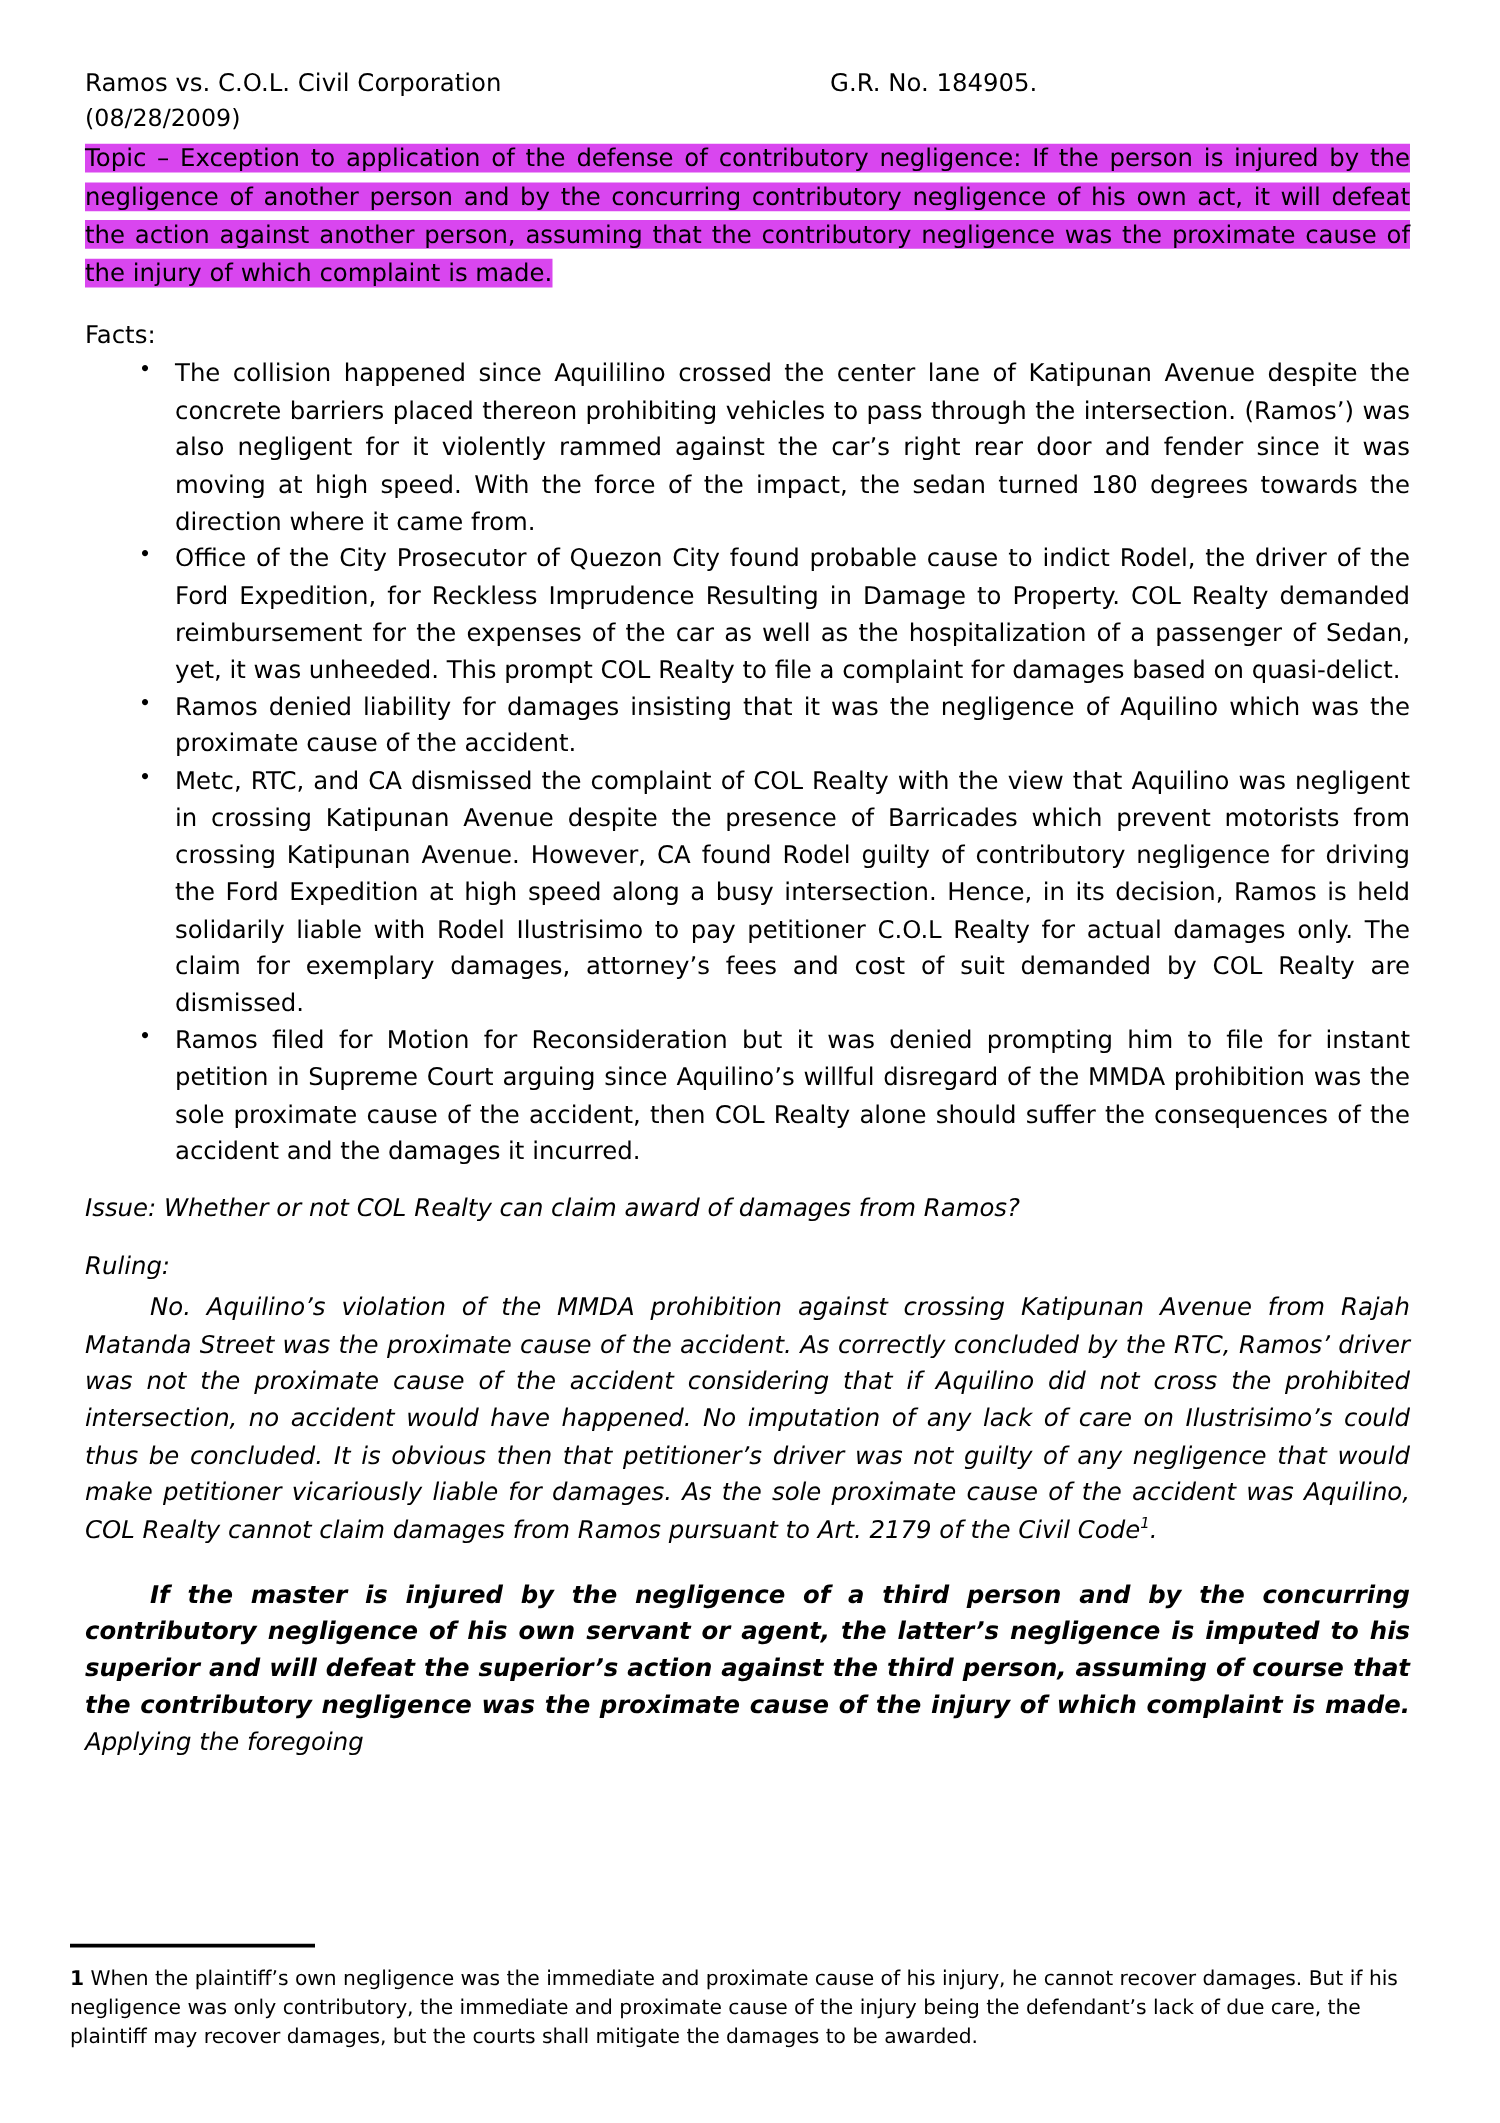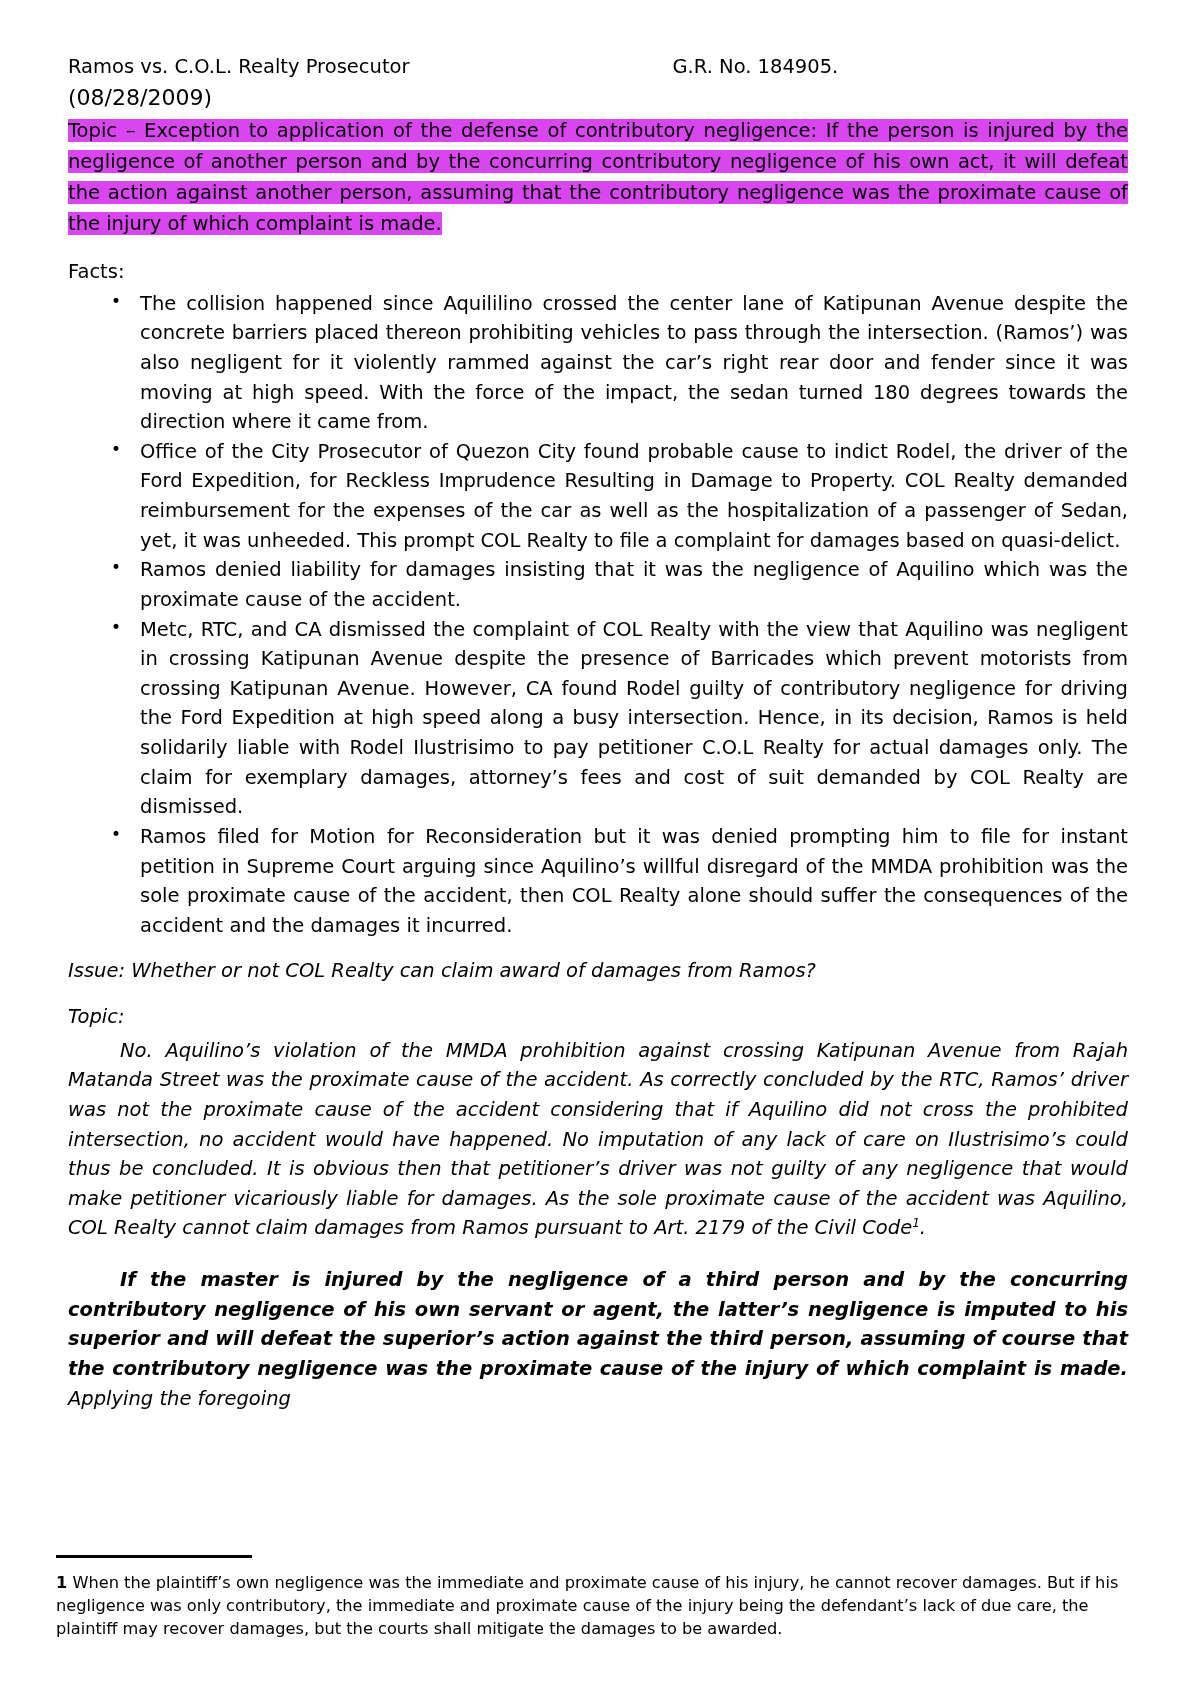--- a/index.html
+++ b/index.html
@@ -31,21 +31,21 @@
     justify-content: flex-start;
     font-size: 19.5px;
     line-height: 1.5;
     white-space: pre;
   }
   .heading-left { }
   .heading-right {
     margin-left: 263px;
   }
   .heading-second {
-    font-size: 22px;
+    font-size: 19px;
     line-height: 1.5;
   }
   .topic-block {
     margin-top: 2px;
     text-align: justify;
     text-justify: inter-word;
     font-size: 19.5px;
     line-height: 1.58;
   }
   .topic-block .hl {
@@ -125,41 +125,41 @@
   }
 </style>
 </head>
 <body>
 
 <div class="page">
 
   <div class="doc-body">
 
     <div class="heading-line">
-      <span class="heading-left">Ramos vs. C.O.L. Realty Prosecutor</span>
+      <span class="heading-left">Ramos vs. C.O.L. Civil Corporation</span>
       <span class="heading-right">G.R. No. 184905.</span>
     </div>
 
     <div class="heading-second">(08/28/2009)</div>
 
     <div class="topic-block"><span class="hl">Topic – Exception to application of the defense of contributory negligence: If the person is injured by the negligence of another person and by the concurring contributory negligence of his own act, it will defeat the action against another person, assuming that the contributory negligence was the proximate cause of the injury of which complaint is made.</span></div>
 
     <div class="section-label">Facts:</div>
 
     <ul class="facts">
       <li>The collision happened since Aquililino crossed the center lane of Katipunan Avenue despite the concrete barriers placed thereon prohibiting vehicles to pass through the intersection. (Ramos’) was also negligent for it violently rammed against the car’s right rear door and fender since it was moving at high speed. With the force of the impact, the sedan turned 180 degrees towards the direction where it came from.</li>
       <li>Office of the City Prosecutor of Quezon City found probable cause to indict Rodel, the driver of the Ford Expedition, for Reckless Imprudence Resulting in Damage to Property. COL Realty demanded reimbursement for the expenses of the car as well as the hospitalization of a passenger of Sedan, yet, it was unheeded. This prompt COL Realty to file a complaint for damages based on quasi-delict.</li>
       <li>Ramos denied liability for damages insisting that it was the negligence of Aquilino which was the proximate cause of the accident.</li>
       <li>Metc, RTC, and CA dismissed the complaint of COL Realty with the view that Aquilino was negligent in crossing Katipunan Avenue despite the presence of Barricades which prevent motorists from crossing Katipunan Avenue. However, CA found Rodel guilty of contributory negligence for driving the Ford Expedition at high speed along a busy intersection. Hence, in its decision, Ramos is held solidarily liable with Rodel Ilustrisimo to pay petitioner C.O.L Realty for actual damages only. The claim for exemplary damages, attorney’s fees and cost of suit demanded by COL Realty are dismissed.</li>
       <li>Ramos filed for Motion for Reconsideration but it was denied prompting him to file for instant petition in Supreme Court arguing since Aquilino’s willful disregard of the MMDA prohibition was the sole proximate cause of the accident, then COL Realty alone should suffer the consequences of the accident and the damages it incurred.</li>
     </ul>
 
     <div class="para">Issue: Whether or not COL Realty can claim award of damages from Ramos?</div>
 
-    <div class="para">Topic:</div>
+    <div class="para">Ruling:</div>
 
     <div class="para indented" style="margin-top:4px"><span>No. Aquilino’s violation of the MMDA prohibition against crossing Katipunan Avenue from Rajah Matanda Street was the proximate cause of the accident. As correctly concluded by the RTC, Ramos’ driver was not the proximate cause of the accident considering that if Aquilino did not cross the prohibited intersection, no accident would have happened. No imputation of any lack of care on Ilustrisimo’s could thus be concluded. It is obvious then that petitioner’s driver was not guilty of any negligence that would make petitioner vicariously liable for damages. As the sole proximate cause of the accident was Aquilino, COL Realty cannot claim damages from Ramos pursuant to Art. 2179 of the Civil Code</span><sup class="fnref">1</sup><span>.</span></div>
 
     <div class="para indented bold" style="margin-top:22px"><span>If the master is injured by the negligence of a third person and by the concurring contributory negligence of his own servant or agent, the latter’s negligence is imputed to his superior and will defeat the superior’s action against the third person, assuming of course that the contributory negligence was the proximate cause of the injury of which complaint is made.</span><span class="normal"> Applying the foregoing</span></div>
 
   </div>
 
   <div class="footnote-area">
     <div class="footnote-rule"></div>
     <div class="footnote-text"><span class="fnum">1</span><span> When the plaintiff’s own negligence was the immediate and proximate cause of his injury, he cannot recover damages. But if his negligence was only contributory, the immediate and proximate cause of the injury being the defendant’s lack of due care, the plaintiff may recover damages, but the courts shall mitigate the damages to be awarded.</span></div>

